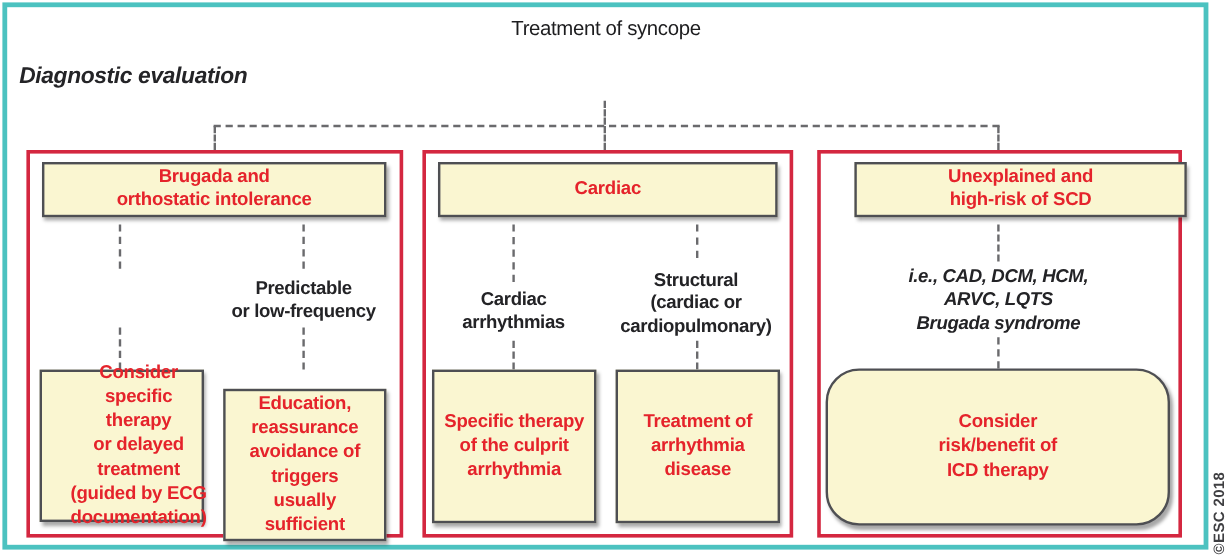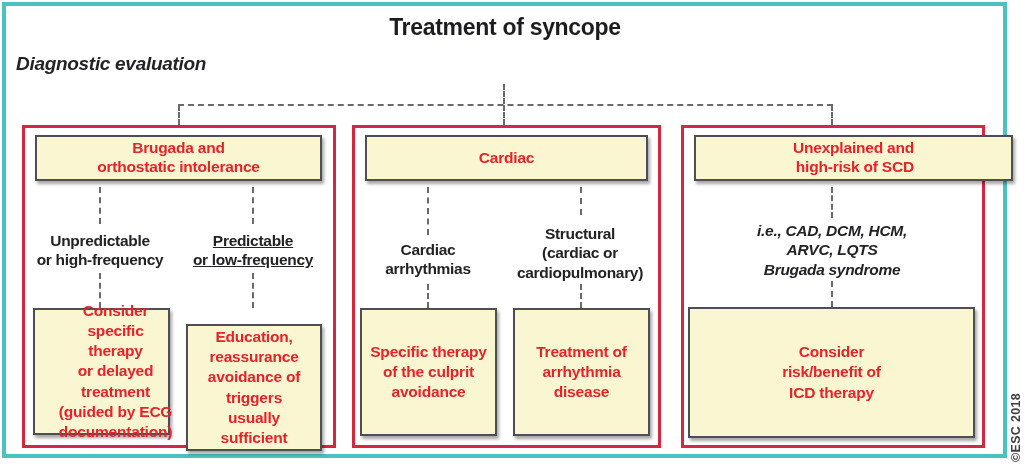--- a/index.html
+++ b/index.html
@@ -6,21 +6,21 @@
   #canvas{
     position:relative;width:1024px;height:465px;background:#ffffff;
     font-family:"Liberation Sans",sans-serif;overflow:hidden;
   }
   .frame{
     position:absolute;left:2px;top:2px;width:1005px;height:456px;
     box-sizing:border-box;border:4px solid #4cc2c0;background:#fff;
   }
   .title{
     position:absolute;left:0;top:14px;width:1010px;text-align:center;
-    font-size:23px;font-weight:bold;color:#1d1d1f;letter-spacing:-0.3px;
+    font-size:17px;font-weight:normal;color:#1d1d1f;letter-spacing:-0.3px;
   }
   .subtitle{
     position:absolute;left:0;top:53px;width:1010px;
     font-size:19px;font-style:italic;font-weight:bold;color:#242427;letter-spacing:-0.3px;padding-left:16px;
   }
   .vdash{position:absolute;width:0;border-left:2px dashed #6a6a6d;}
   .hdash{position:absolute;height:0;border-top:2px dashed #6a6a6d;}
   .panel{
     position:absolute;top:125px;height:323px;box-sizing:border-box;
     border:3px solid #d42740;background:#fff;
@@ -63,23 +63,21 @@
 
   <div class="panel" style="left:22px;width:314px;"></div>
   <div class="hbox" style="left:35px;top:135px;width:287px;height:46px;">
     <span class="redtext">Brugada and
 orthostatic intolerance</span>
   </div>
 
   <div class="vdash" style="left:99px;top:187px;height:37px;"></div>
   <div class="vdash" style="left:252px;top:187px;height:37px;"></div>
 
-  <div class="blabel" style="left:21px;top:231px;width:158px;">Unpredictable
-or high-frequency</div>
-  <div class="blabel" style="left:174px;top:231px;width:158px;text-decoration:underline;">Predictable
+  <div class="blabel" style="left:174px;top:231px;width:158px;">Predictable
 or low-frequency</div>
 
   <div class="vdash" style="left:99px;top:273px;height:35px;"></div>
   <div class="vdash" style="left:252px;top:273px;height:35px;"></div>
 
   <div class="obox" style="left:33px;top:308px;width:137px;height:127px;padding-left:28px;">
     <span class="redtext">Consider specific
 therapy
 or delayed
 treatment
@@ -108,43 +106,43 @@
   <div class="blabel" style="left:495px;top:224px;width:170px;">Structural
 (cardiac or
 cardiopulmonary)</div>
 
   <div class="vdash" style="left:427px;top:284px;height:24px;"></div>
   <div class="vdash" style="left:580px;top:284px;height:24px;"></div>
 
   <div class="obox" style="left:360px;top:308px;width:137px;height:128px;">
     <span class="redtext">Specific therapy
 of the culprit
-avoidance</span>
+arrhythmia</span>
   </div>
   <div class="obox" style="left:513px;top:308px;width:137px;height:128px;">
     <span class="redtext">Treatment of
 arrhythmia
 disease</span>
   </div>
 
   <div class="panel" style="left:681px;width:304px;"></div>
-  <div class="hbox" style="left:694px;top:135px;width:319px;height:46px;text-align:right;">
+  <div class="hbox" style="left:712px;top:135px;width:277px;height:46px;">
     <span class="redtext">Unexplained and
 high-risk of SCD</span>
   </div>
 
   <div class="vdash" style="left:831px;top:187px;height:31px;"></div>
 
   <div class="blabel" style="left:711px;top:221px;width:242px;font-style:italic;">i.e., CAD, DCM, HCM,
 ARVC, LQTS
 Brugada syndrome</div>
 
   <div class="vdash" style="left:831px;top:281px;height:26px;"></div>
 
-  <div class="obox" style="left:688px;top:307px;width:287px;height:131px;">
+  <div class="obox" style="left:688px;top:307px;width:287px;height:131px;border-radius:28px;">
     <span class="redtext">Consider
 risk/benefit of
 ICD therapy</span>
   </div>
 
   <div class="copyright">©ESC 2018</div>
 
 </div>
 
 </body></html>

